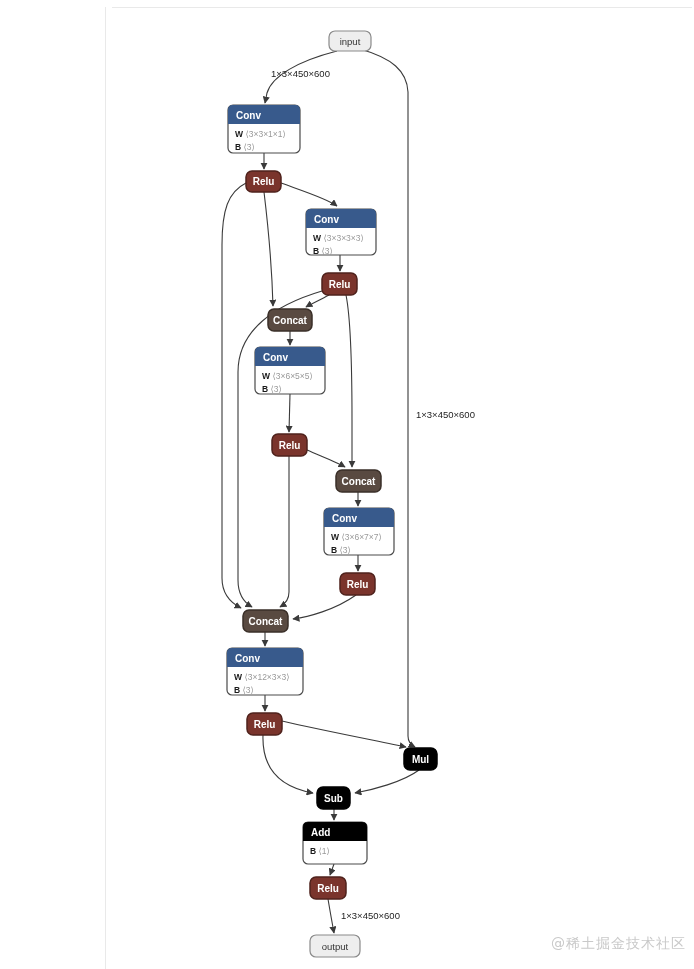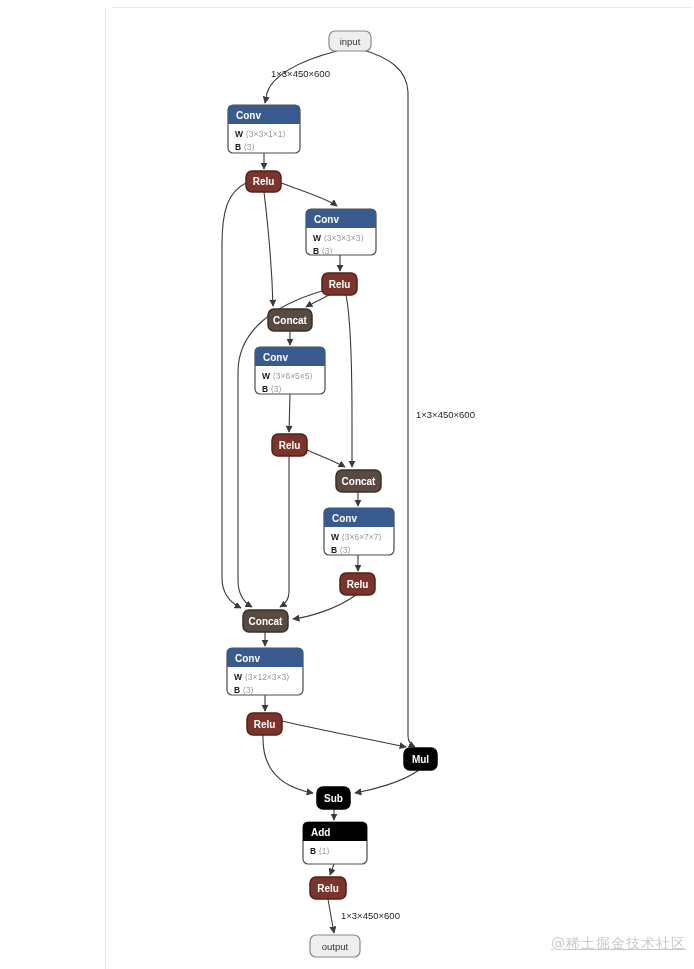--- a/index.html
+++ b/index.html
@@ -143,14 +143,14 @@
       </g>
       <g>
         <rect x="310" y="877" width="36" height="22" rx="6" fill="#7a342c" stroke="#4f221c" stroke-width="1.5"></rect>
         <text x="328" y="891.5" font-size="10" font-weight="bold" fill="#ffffff" text-anchor="middle">Relu</text>
       </g>
       <g>
         <rect x="310" y="935" width="50" height="22" rx="6" fill="#eeeeee" stroke="#8a8a8a" stroke-width="1.2"></rect>
         <text x="335" y="949.5" font-size="9.5" fill="#333333" text-anchor="middle">output</text>
       </g>
     </svg>
-  <div class="watermark" style="color: rgb(201, 201, 201); text-decoration: underline;">@稀土掘金技术社区</div>
+  <div class="watermark" style="color: rgb(201, 201, 201);">@稀土掘金技术社区</div>
 </div>
 
 </body></html>

